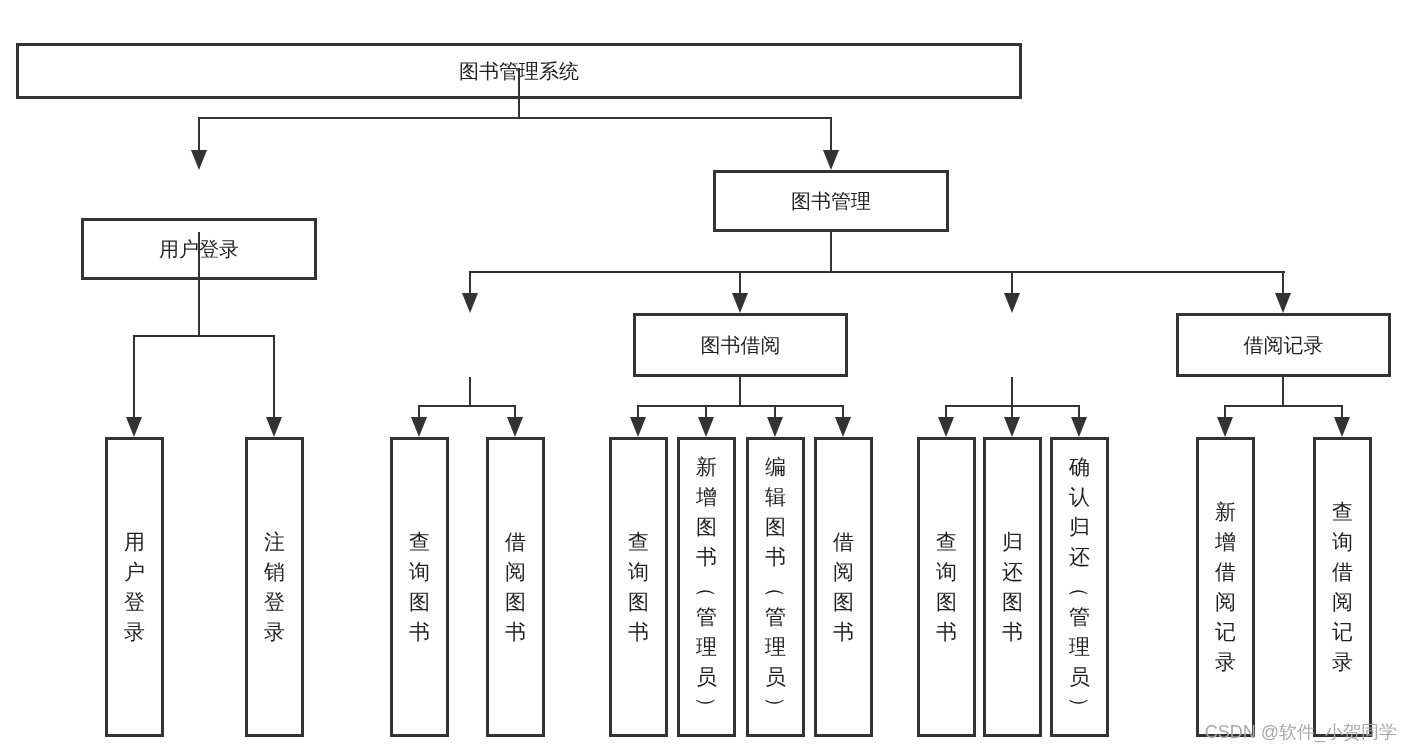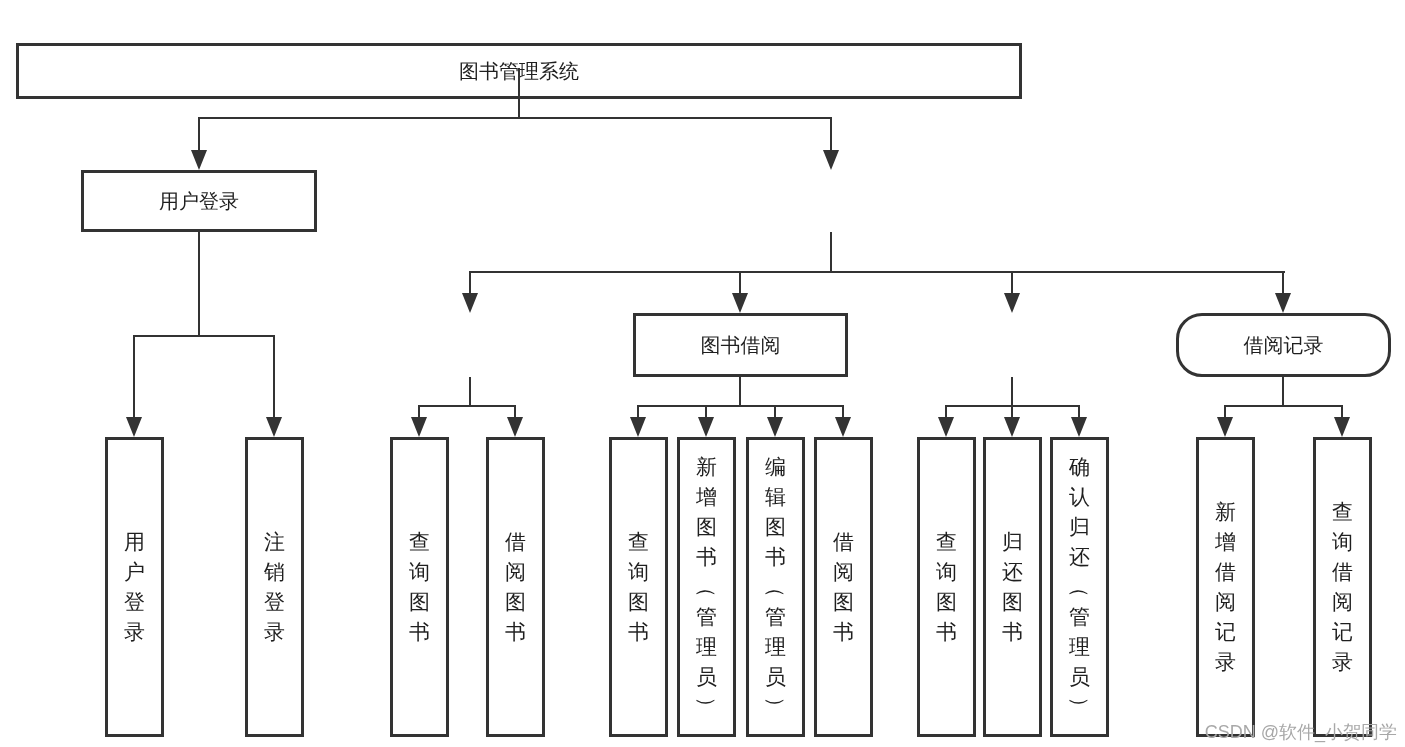--- a/index.html
+++ b/index.html
@@ -77,28 +77,31 @@
 </style>
 </head>
 <body>
 
 <div class="canvas">
 
   <div class="box root">
     <span>图书管理系统</span>
   </div>
 
-  <div class="box lvl2" style="left:81px;">
+  <div class="box lvl2" style="left:81px;margin-top:48px;">
     <span>用户登录</span>
+  </div>
+  <div class="box lvl2" style="left:713px;">
+    <span>图书管理</span>
   </div>
 
   <div class="box lvl3" style="left:633px;align-items:center;">
     <span>图书借阅</span>
   </div>
-  <div class="box lvl3" style="left:1176px;border-radius:26px;">
+  <div class="box lvl3" style="left:1176px;">
     <span>借阅记录</span>
   </div>
 
   <div class="box leaf" style="left:105px;">
     <span class="vlabel">
         <span class="vchar">用</span>
         <span class="vchar">户</span>
         <span class="vchar">登</span>
         <span class="vchar">录</span>
       </span>

